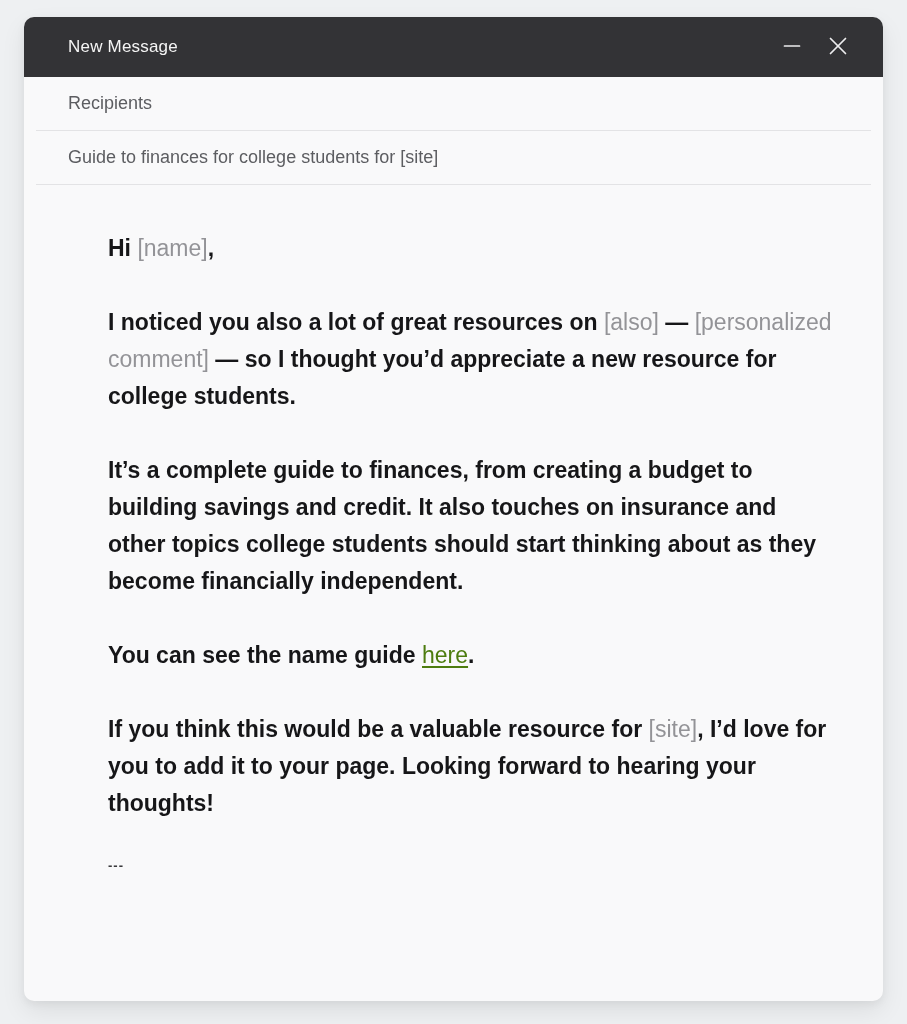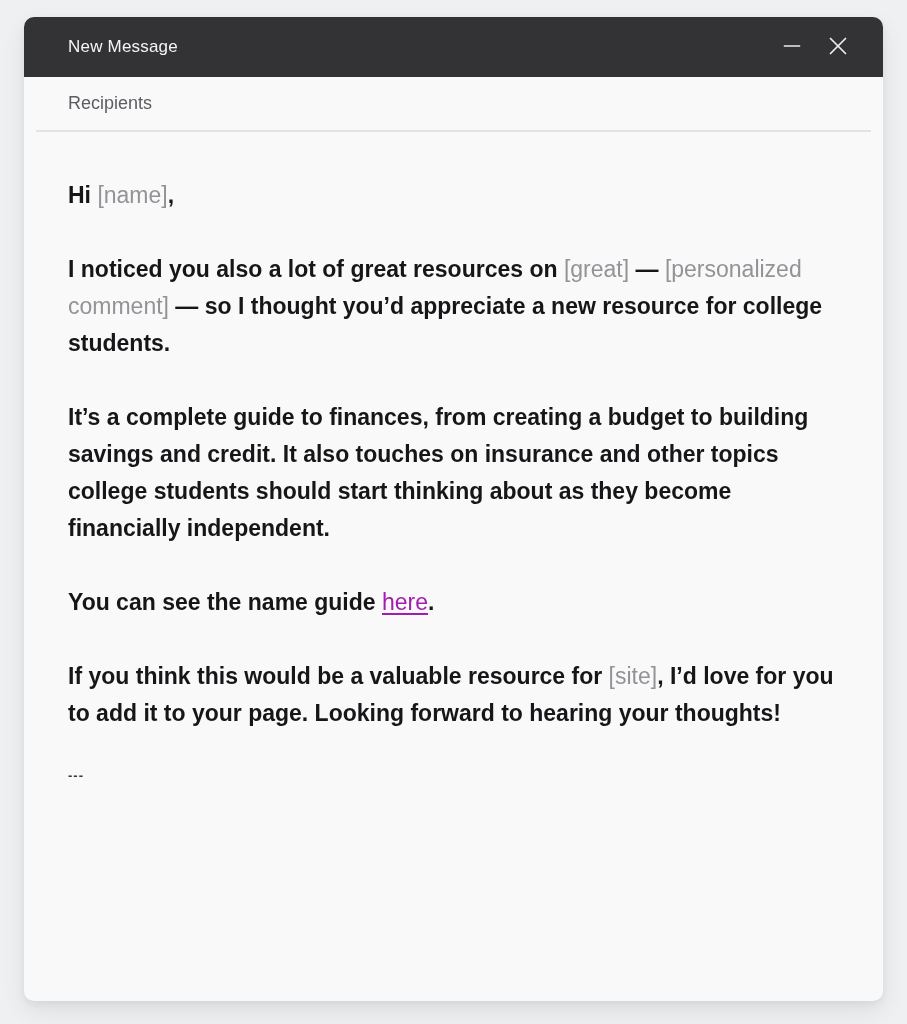--- a/index.html
+++ b/index.html
@@ -66,28 +66,29 @@
     background: #e3e3e5;
     margin: 0 12px;
   }
   .compose-body {
     padding: 45px 44px 0 44px;
     font-size: 23px;
     font-weight: 700;
     color: #161618;
     line-height: 37px;
     cursor: text;
+    margin-left: 40px;
   }
   .compose-body p { margin: 0 0 37px 0; max-width: 780px; }
   .ph {
     color: #939397;
     font-weight: 400;
   }
   .body-link {
-    color: #a21caf;
+    color: #4d7c0f;
     font-weight: 400;
     text-decoration: underline;
     text-underline-offset: 3px;
     cursor: pointer;
   }
   .closing { margin-bottom: 40px !important; }
   .sig-sep {
     font-size: 13px;
     font-weight: 700;
     color: #3a3a3c;
@@ -120,28 +121,31 @@
       </button>
     </div>
   </div>
 
   <div class="field-row">
     <input class="field-input" type="text" placeholder="Recipients" style="">
   </div>
 
   <div class="divider"></div>
 
+  <div class="field-row">
+    <input class="field-input" type="text" value="Guide to finances for college students for [site]" style="">
+  </div>
 
   <div class="divider"></div>
 
   <div class="compose-body">
 
     <p><span>Hi </span><span class="ph">[name]</span><span>,</span></p>
 
-    <p><span>I noticed you also a lot of great resources on </span><span class="ph">[great]</span><span> — </span><span class="ph">[personalized comment]</span><span> — so I thought you’d appreciate a new resource for college students.</span></p>
+    <p><span>I noticed you also a lot of great resources on </span><span class="ph">[also]</span><span> — </span><span class="ph">[personalized comment]</span><span> — so I thought you’d appreciate a new resource for college students.</span></p>
 
     <p>It’s a complete guide to finances, from creating a budget to building savings and credit. It also touches on insurance and other topics college students should start thinking about as they become financially independent.</p>
 
     <p><span>You can see the name guide </span><a class="body-link">here</a><span>.</span></p>
 
     <p><span>If you think this would be a valuable resource for </span><span class="ph">[site]</span><span>, I’d love for you to add it to your page. Looking forward to hearing your thoughts!</span></p>
 
 
     <p class="sig-sep">---</p>
 

